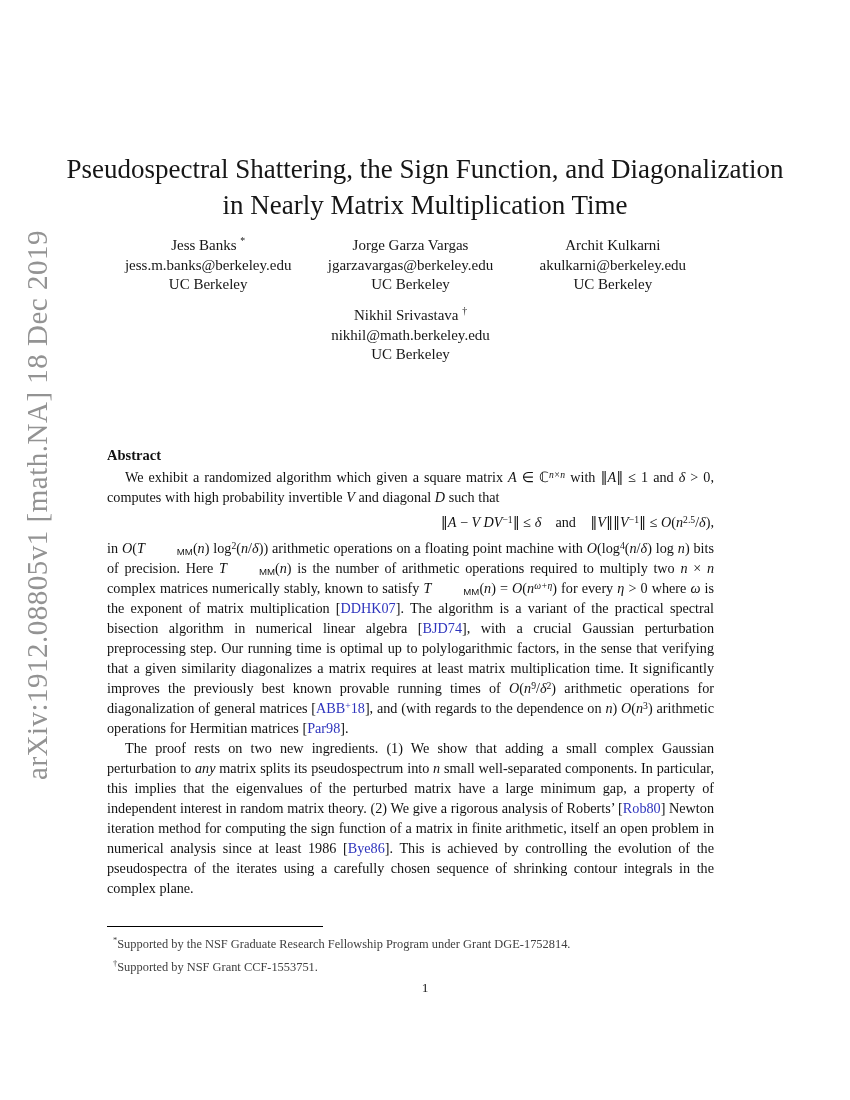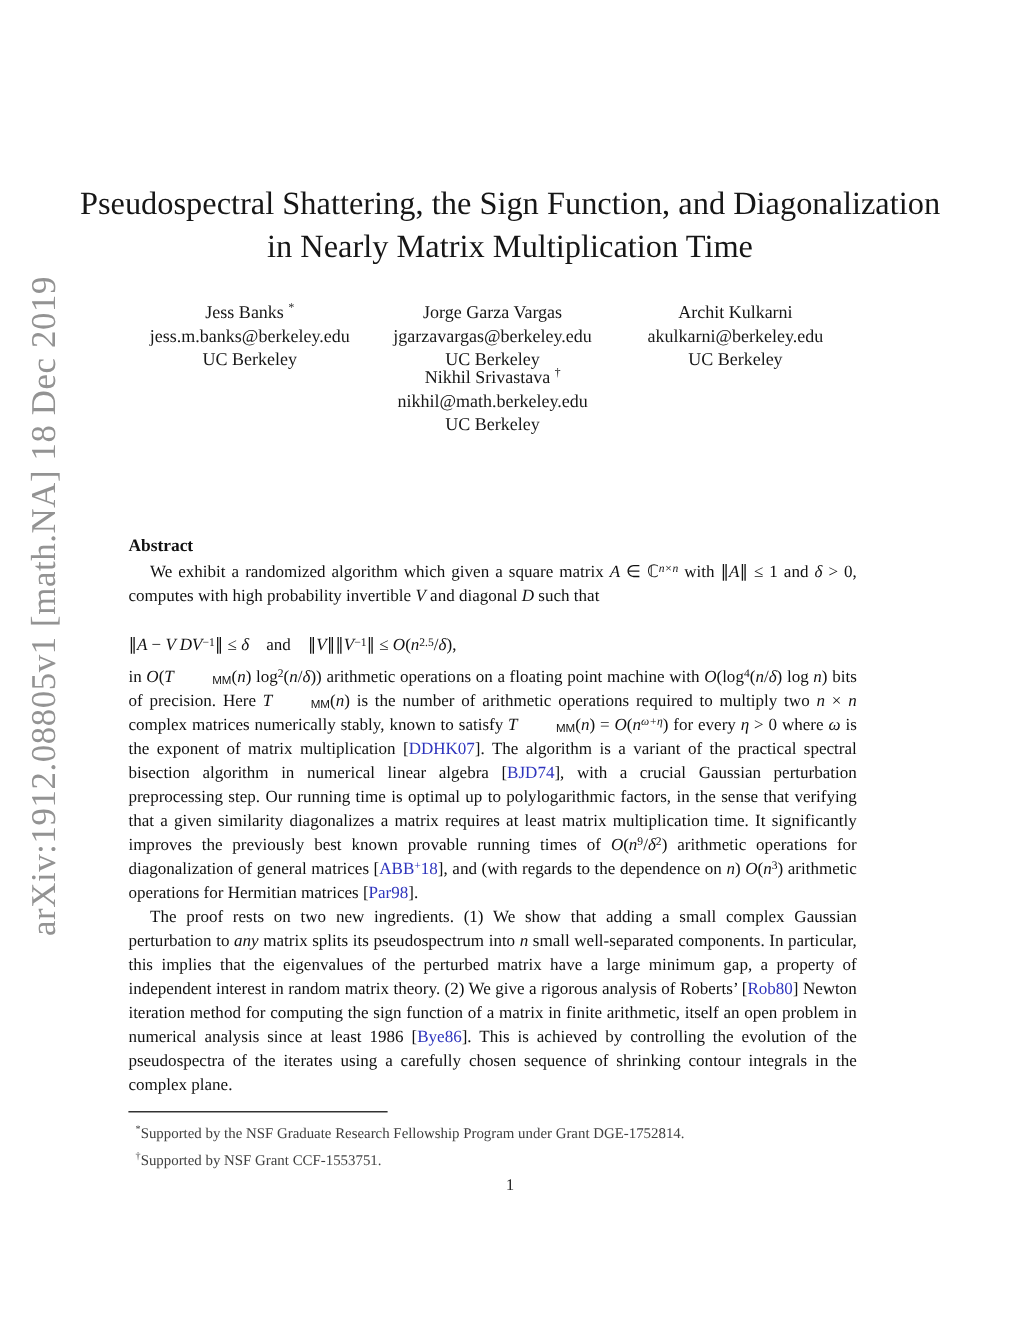--- a/index.html
+++ b/index.html
@@ -27,21 +27,20 @@
   }
   .title-block{
     position:absolute;top:151px;left:0;width:850px;
     text-align:center;
     font-size:27px;line-height:36px;
     color:#161616;
   }
   .authors-row{
     position:absolute;top:231px;left:107px;width:607px;
     display:flex;
-    margin-top:16px;
   }
   .authors-row2{
     position:absolute;top:301px;left:107px;width:607px;
     display:flex;justify-content:center;
   }
   .author-block{flex:1;text-align:center;font-size:15px;line-height:19.5px;color:#161616;}
   .authors-row2 .author-block{flex:0 0 auto;min-width:220px;}
   .author-marker{font-size:65%;vertical-align:super;}
   .date-line{
     position:absolute;top:373px;left:107px;width:607px;
@@ -52,22 +51,22 @@
     text-align:left;font-weight:bold;font-size:14.5px;color:#111;
   }
   .abstract-body{
     position:absolute;top:467px;left:107px;width:607px;
     font-size:14.2px;line-height:20px;
     text-align:justify;color:#111;
   }
   .para-indent{text-indent:18px;}
   .para-noindent{text-indent:0;}
   .formula-line{
-    text-align:left;text-indent:0;
-    margin:21px 0 6px 0;
+    text-align:right;text-indent:0;
+    margin:5px 0 6px 0;
   }
   .seg-i{font-style:italic;}
   .seg-sup{font-size:68%;position:relative;top:-0.45em;line-height:0;}
   .seg-sub{font-size:68%;position:relative;top:0.22em;line-height:0;}
   .seg-sf{font-family:"Liberation Sans",sans-serif;padding-left:32px;}
   .seg-link{color:var(--link-blue);}
   .footnote-block{
     position:absolute;top:926px;left:107px;width:607px;
     color:#404040;
   }

